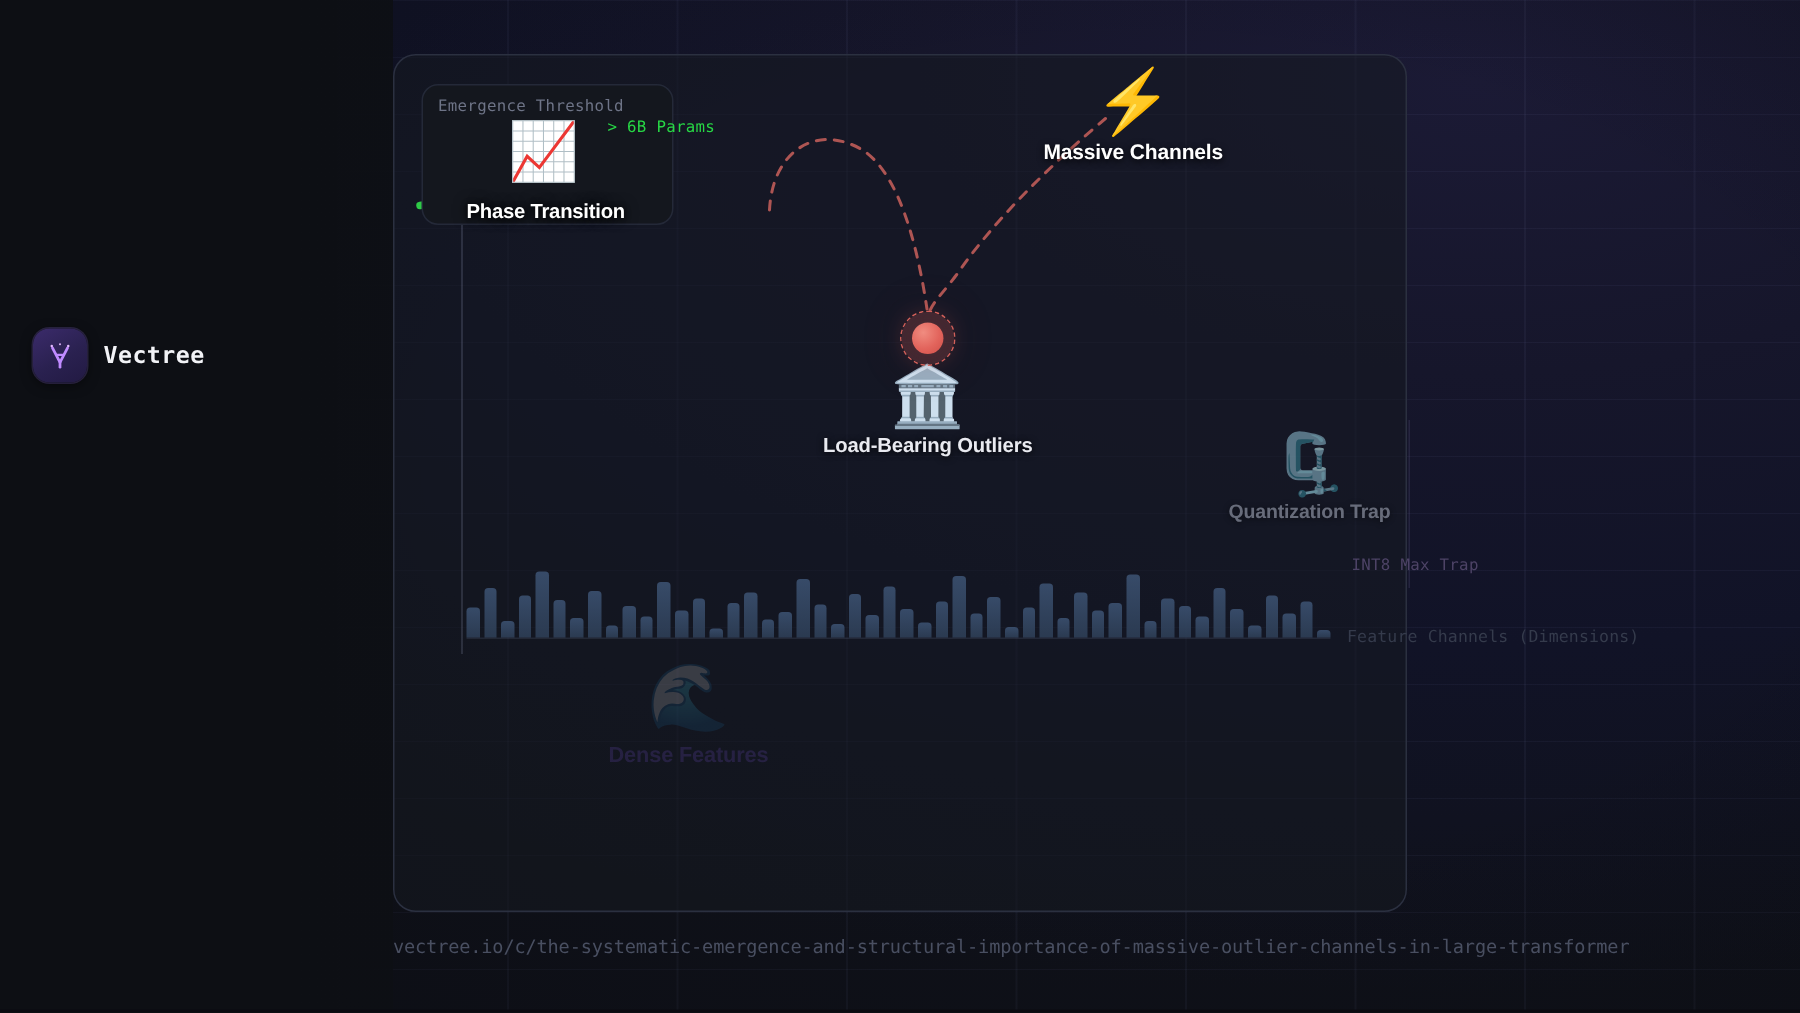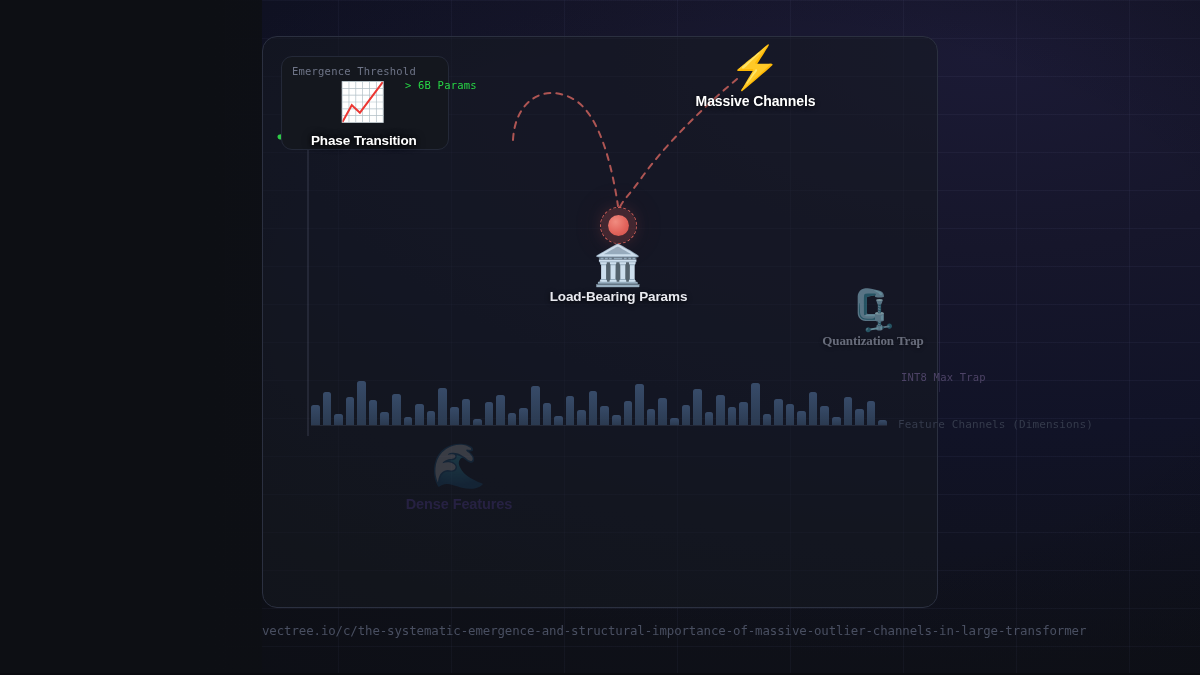--- a/index.html
+++ b/index.html
@@ -130,21 +130,21 @@
     text-shadow:0 1px 5px rgba(0,0,0,.95); margin-top:4px; }
 
   #node-routing { left:527px; top:245px; width:183px; }
   #node-routing .node-emoji { font-size:40px; }
   #node-routing .node-label { font-size:13.5px; color:#e9eaf0;
     text-shadow:0 1px 5px rgba(0,0,0,.9); margin-top:4px; }
 
   #node-quant { left:793px; top:290px; width:160px; opacity:.62; }
   #node-quant .node-emoji { font-size:40px; }
   #node-quant .node-label { font-size:13px; color:#9ba0b0;
-    text-shadow:0 1px 4px rgba(0,0,0,.9); margin-top:3px;font-family:Liberation Serif, serif; }
+    text-shadow:0 1px 4px rgba(0,0,0,.9); margin-top:3px; }
 
   #node-dense { left:384px; top:444px; width:150px; opacity:.16; }
   #node-dense .node-emoji { font-size:44px; }
   #node-dense .node-label { font-size:14.5px; color:#8b5cf6; margin-top:8px; }
 
   
   #hub-node {
     position:absolute; left:600px; top:207px; width:37px; height:37px; z-index:26;
   }
   #hub-ring {
@@ -296,32 +296,45 @@
     <span class="node-label">Massive Channels</span>
   </div>
 
   <div id="hub-node">
     <div id="hub-ring"></div>
     <div id="hub-core"></div>
   </div>
 
   <div class="node" id="node-routing">
     <span class="node-emoji">🏛️</span>
-    <span class="node-label">Load-Bearing Params</span>
+    <span class="node-label">Load-Bearing Outliers</span>
   </div>
 
   <div class="node" id="node-quant">
     <span class="node-emoji">🗜️</span>
     <span class="node-label">Quantization Trap</span>
   </div>
 
   <div class="node" id="node-dense">
     <span class="node-emoji">🌊</span>
     <span class="node-label">Dense Features</span>
   </div>
 
   <div id="left-panel">
+    <div id="brand-row">
+      <div id="brand-logo">
+        <svg width="22" height="22" viewBox="0 0 24 24" xmlns="http://www.w3.org/2000/svg">
+          <path d="M6.5 6.5 L12 17 L17.5 6.5" fill="none" stroke="#c08bff" stroke-width="2" stroke-linecap="round" stroke-linejoin="round"></path>
+          <path d="M12 17 L12 20.5" stroke="#c08bff" stroke-width="2" stroke-linecap="round"></path>
+          <path d="M9.4 11.6 L14.6 11.6" stroke="#c08bff" stroke-width="1.6" stroke-linecap="round"></path>
+          <circle cx="6.0" cy="5.0" r="0.9" fill="#e3b9ff"></circle>
+          <circle cx="18.0" cy="5.0" r="0.9" fill="#e3b9ff"></circle>
+          <circle cx="12.0" cy="3.8" r="0.7" fill="#e3b9ff"></circle>
+        </svg>
+      </div>
+      <span id="brand-name">Vectree</span>
+    </div>
   </div>
 
   <div id="footer-url">vectree.io/c/the-systematic-emergence-and-structural-importance-of-massive-outlier-channels-in-large-transformer</div>
   <div id="bottom-rule"></div>
 
 </div>
 
 </body></html>

